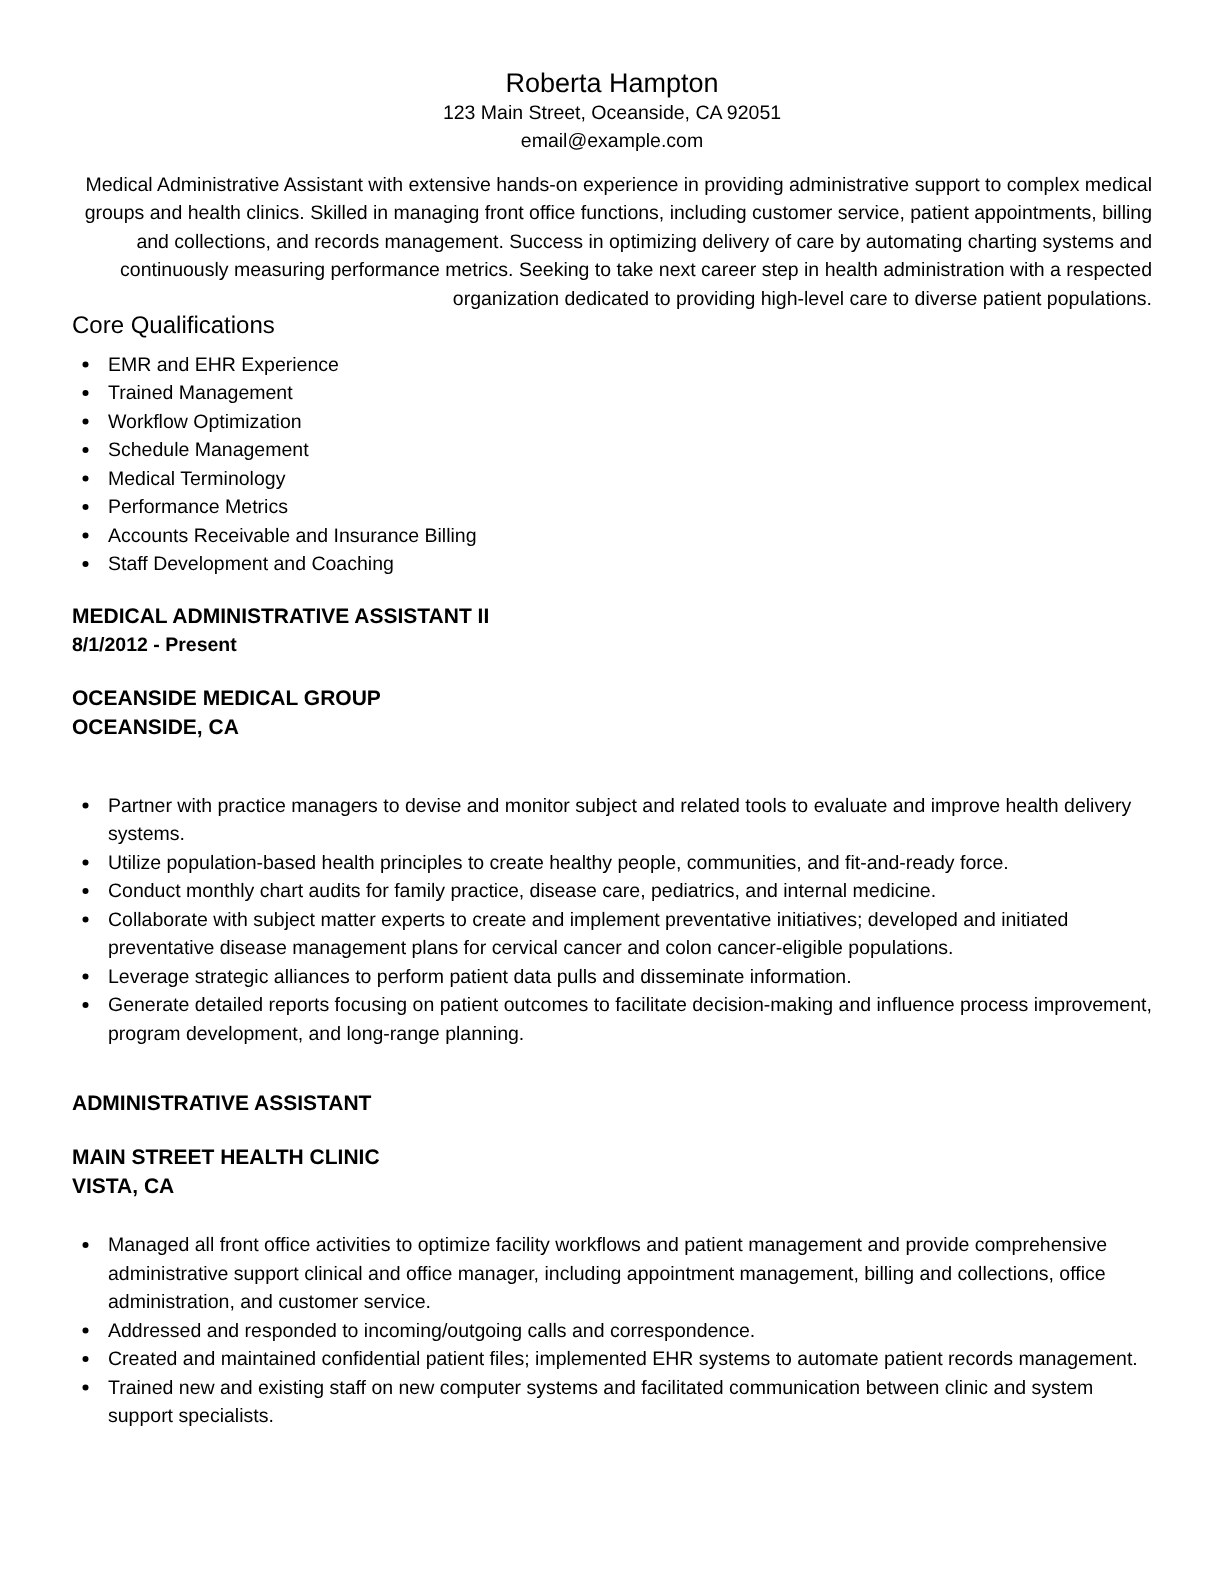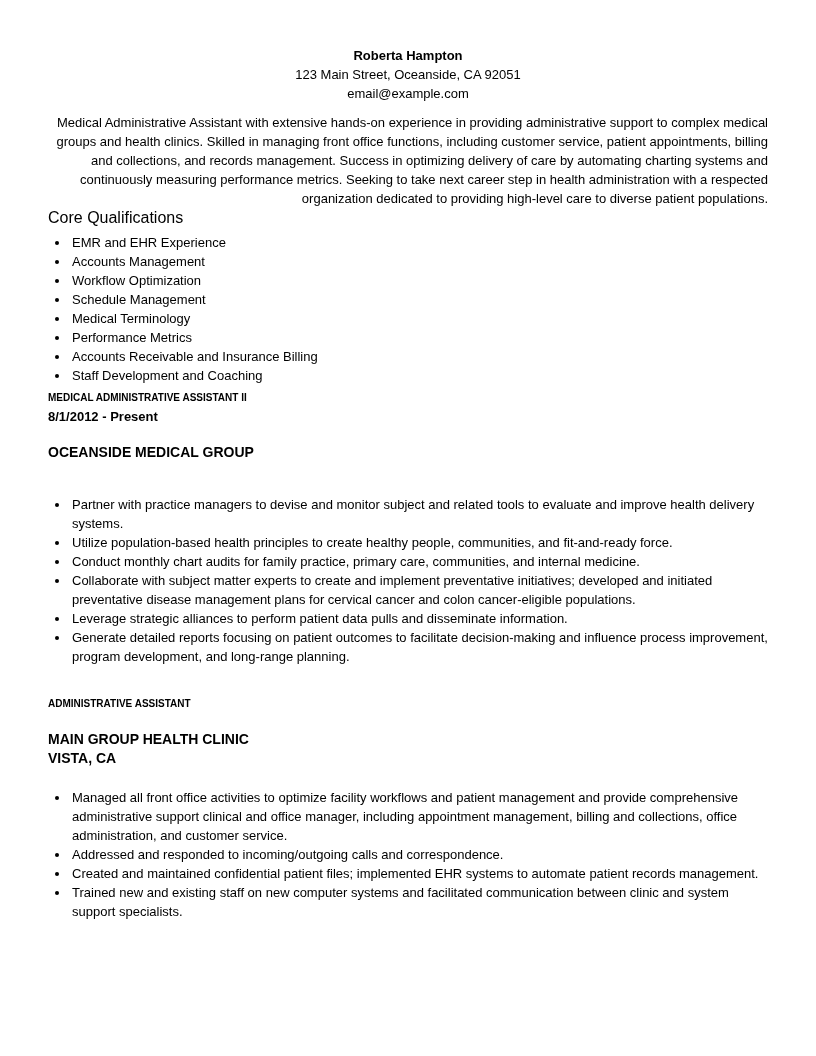--- a/index.html
+++ b/index.html
@@ -17,22 +17,22 @@
     color: #000000;
     font-family: "Liberation Sans", "DejaVu Sans", sans-serif;
     font-size: 13px;
     line-height: 19px;
     overflow: hidden;
   }
   .resume-header {
     text-align: center;
   }
   .resume-header .name {
-    font-size: 13px;
-    font-weight: bold;
+    font-size: 18px;
+    font-weight: normal;
   }
   .summary {
     margin: 10px 0 0 0;
     text-align: right;
   }
   .section-heading {
     font-size: 16px;
     font-weight: normal;
     line-height: 19px;
     margin: 0;
@@ -42,23 +42,23 @@
     padding: 0 0 0 22px;
     list-style-type: disc;
   }
   ul.bullet-list li {
     padding-left: 2px;
   }
   .job {
     margin: 0;
   }
   .job-title {
-    font-size: 10px;
+    font-size: 14px;
     font-weight: bold;
-    margin-top: 3px;
+    margin-top: 16px;
   }
   .job-dates {
     font-size: 13px;
     font-weight: bold;
   }
   .job-company {
     font-size: 14px;
     font-weight: bold;
     margin-top: 17px;
   }
@@ -86,47 +86,48 @@
     <div>123 Main Street, Oceanside, CA 92051</div>
     <div>email@example.com</div>
   </header>
 
   <p class="summary">Medical Administrative Assistant with extensive hands-on experience in providing administrative support to complex medical groups and health clinics. Skilled in managing front office functions, including customer service, patient appointments, billing and collections, and records management. Success in optimizing delivery of care by automating charting systems and continuously measuring performance metrics. Seeking to take next career step in health administration with a respected organization dedicated to providing high-level care to diverse patient populations.</p>
 
   <h2 class="section-heading">Core Qualifications</h2>
 
   <ul class="bullet-list">
     <li>EMR and EHR Experience</li>
-    <li>Accounts Management</li>
+    <li>Trained Management</li>
     <li>Workflow Optimization</li>
     <li>Schedule Management</li>
     <li>Medical Terminology</li>
     <li>Performance Metrics</li>
     <li>Accounts Receivable and Insurance Billing</li>
     <li>Staff Development and Coaching</li>
   </ul>
 
 
   <section class="job job-1">
     <div class="job-title">MEDICAL ADMINISTRATIVE ASSISTANT II</div>
     <div class="job-dates">8/1/2012 - Present</div>
     <div class="job-company">OCEANSIDE MEDICAL GROUP</div>
+    <div class="job-location">OCEANSIDE, CA</div>
     <ul class="bullet-list">
       <li>Partner with practice managers to devise and monitor subject and related tools to evaluate and improve health delivery systems.</li>
       <li>Utilize population-based health principles to create healthy people, communities, and fit-and-ready force.</li>
-      <li>Conduct monthly chart audits for family practice, primary care, communities, and internal medicine.</li>
+      <li>Conduct monthly chart audits for family practice, disease care, pediatrics, and internal medicine.</li>
       <li>Collaborate with subject matter experts to create and implement preventative initiatives; developed and initiated preventative disease management plans for cervical cancer and colon cancer-eligible populations.</li>
       <li>Leverage strategic alliances to perform patient data pulls and disseminate information.</li>
       <li>Generate detailed reports focusing on patient outcomes to facilitate decision-making and influence process improvement, program development, and long-range planning.</li>
     </ul>
   </section>
 
   <section class="job job-2">
     <div class="job-title">ADMINISTRATIVE ASSISTANT</div>
-    <div class="job-company">MAIN GROUP HEALTH CLINIC</div>
+    <div class="job-company">MAIN STREET HEALTH CLINIC</div>
     <div class="job-location">VISTA, CA</div>
     <ul class="bullet-list">
       <li>Managed all front office activities to optimize facility workflows and patient management and provide comprehensive administrative support clinical and office manager, including appointment management, billing and collections, office administration, and customer service.</li>
       <li>Addressed and responded to incoming/outgoing calls and correspondence.</li>
       <li>Created and maintained confidential patient files; implemented EHR systems to automate patient records management.</li>
       <li>Trained new and existing staff on new computer systems and facilitated communication between clinic and system support specialists.</li>
     </ul>
   </section>
 
 </div>

